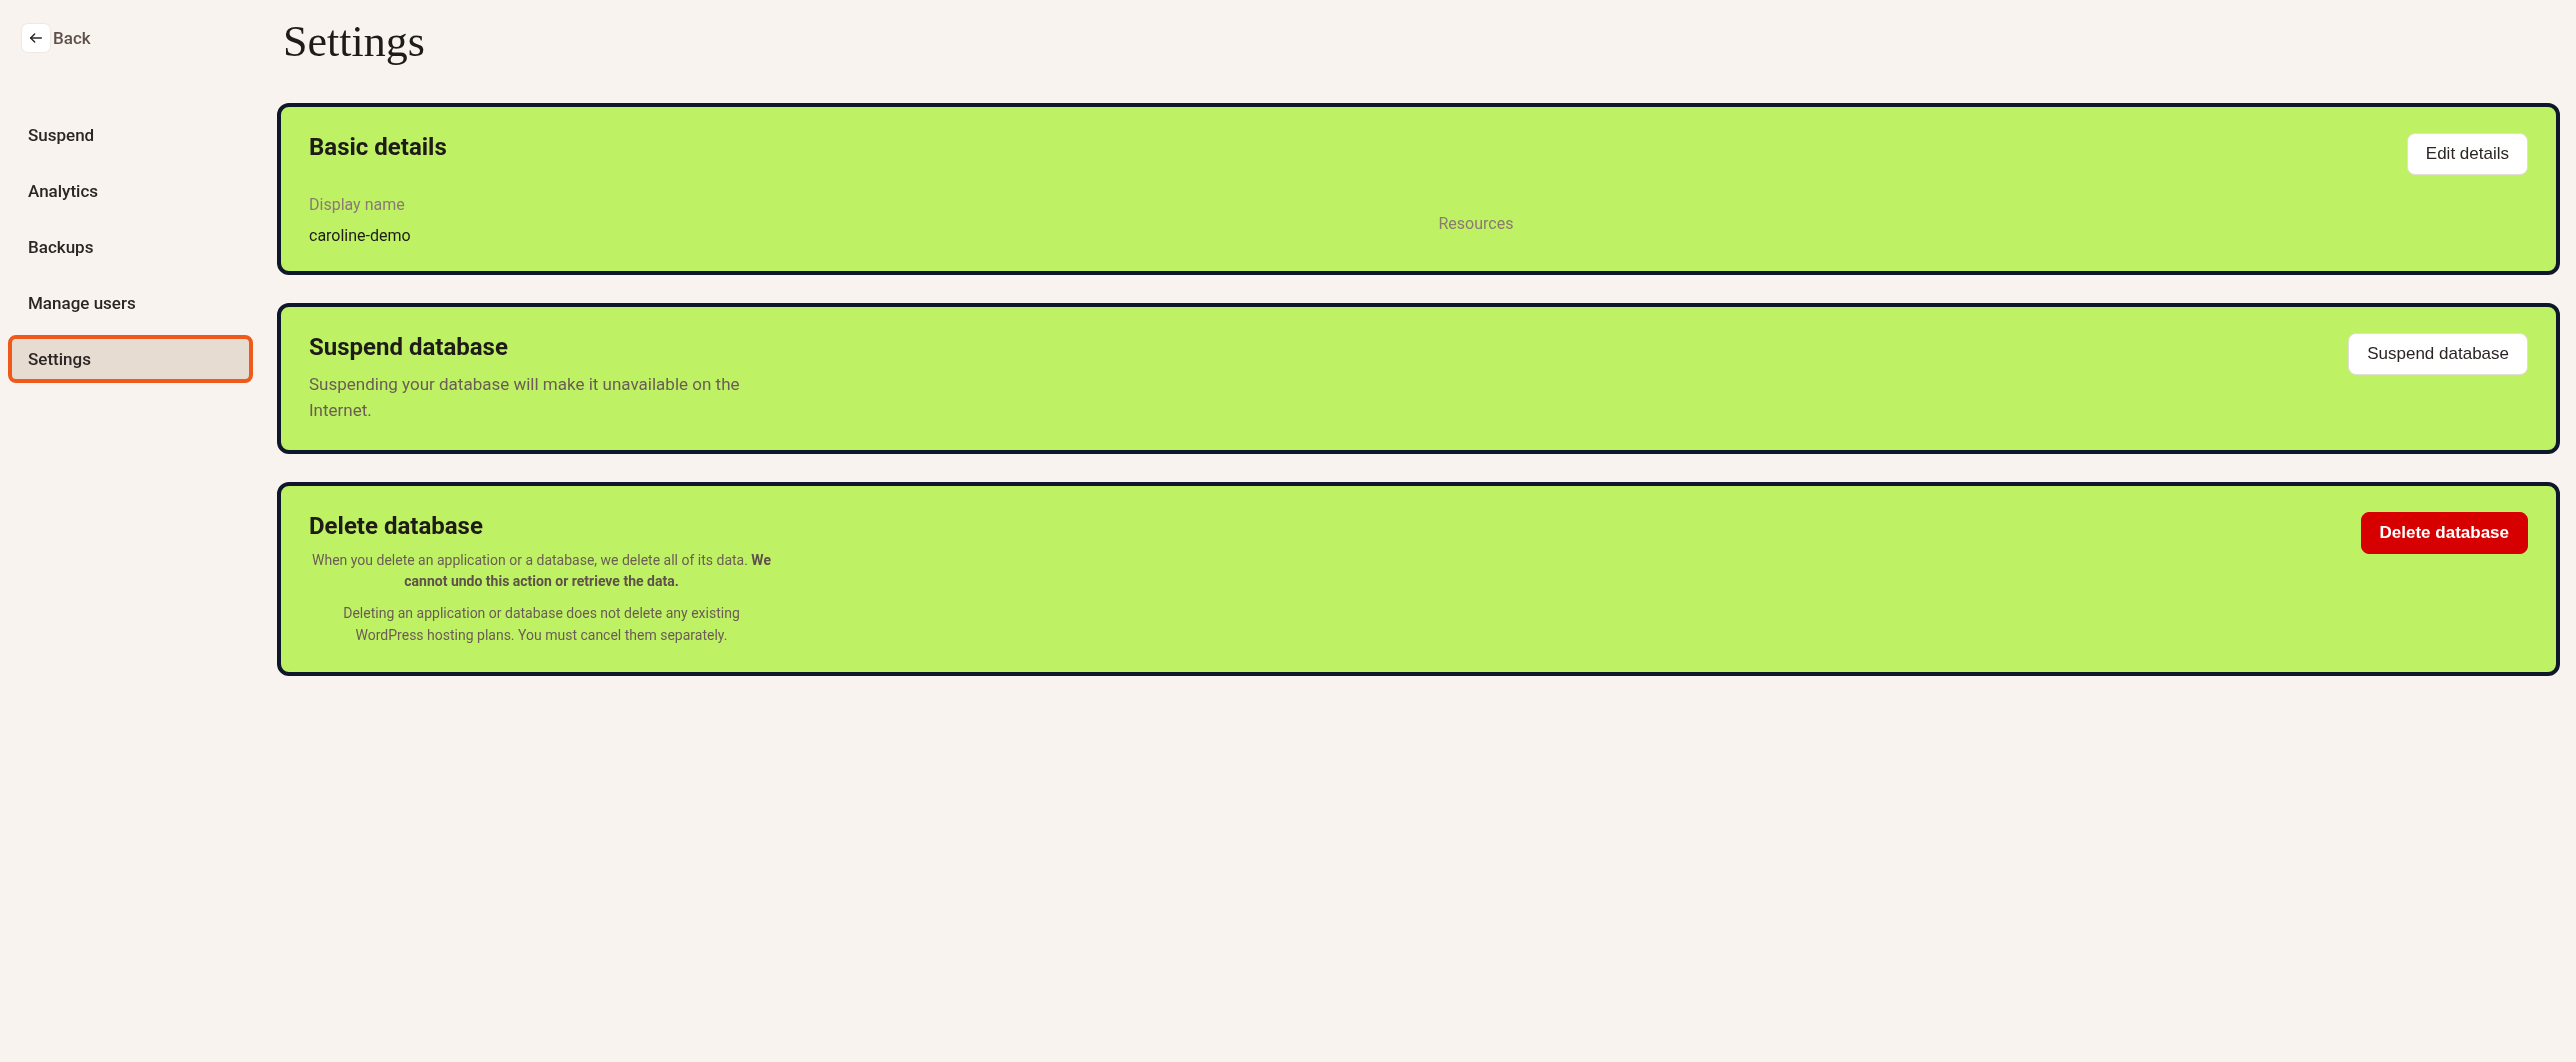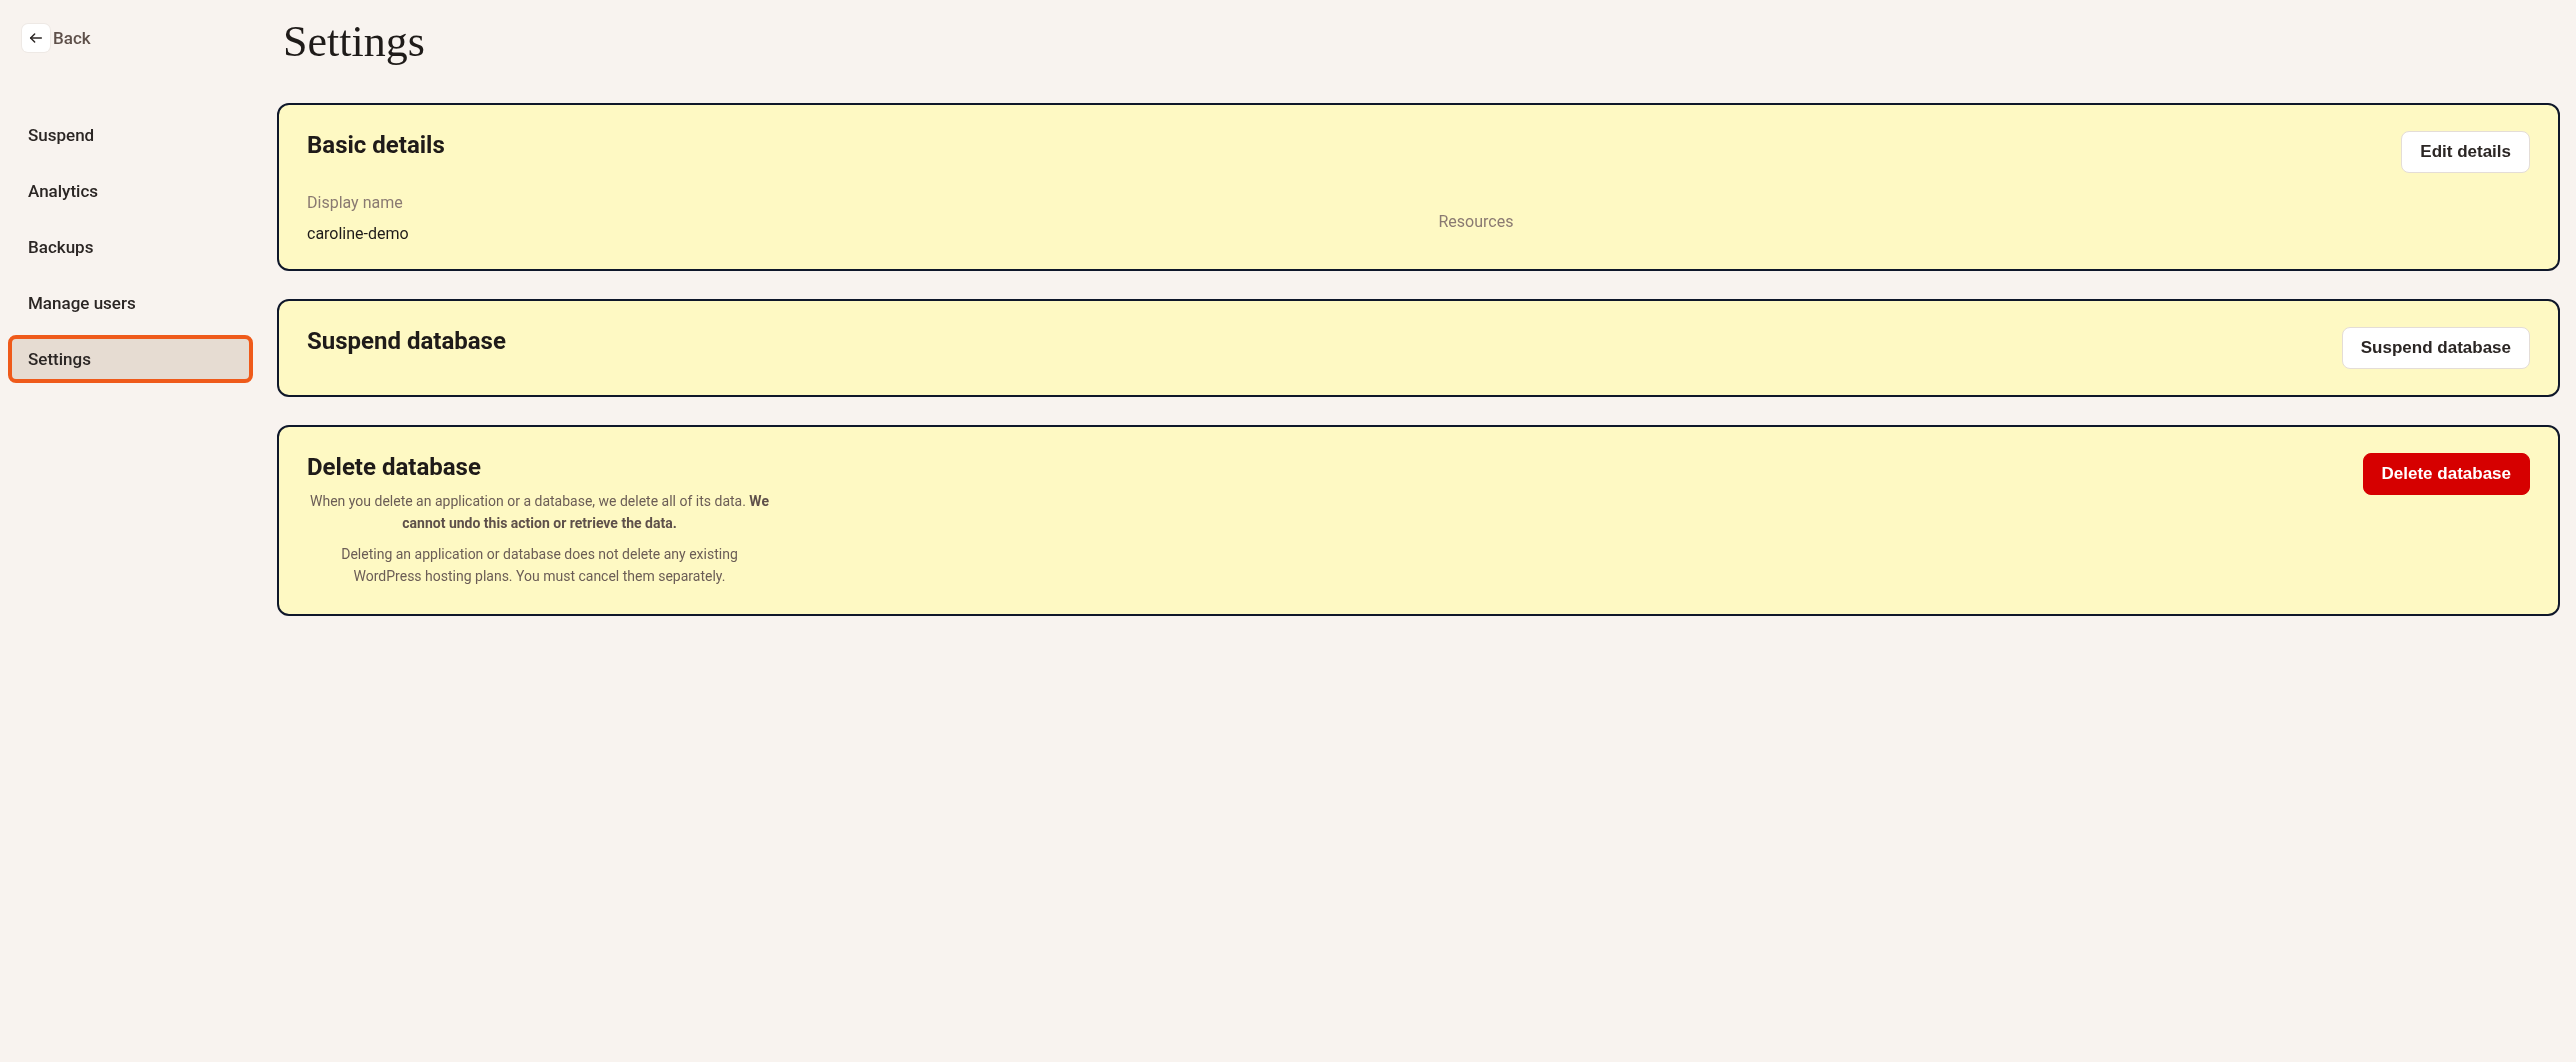--- a/index.html
+++ b/index.html
@@ -71,25 +71,25 @@
     }
     .page-title {
       font-family: Georgia, "Times New Roman", serif;
       font-size: 44px;
       font-weight: 500;
       color: #1f1b19;
       margin-bottom: 36px;
       margin-left: 6px;
     }
     .card {
-      background: #fef9c3;
+      background: #bef264;
       border-radius: 12px;
       padding: 26px 28px;
       margin-bottom: 28px;
-      border: 2px solid #0f172a;
+      border: 4px solid #0f172a;
     }
     .card-head {
       display: flex;
       align-items: flex-start;
       justify-content: space-between;
       gap: 16px;
     }
     .card-title {
       font-size: 24px;
       font-weight: 700;
@@ -101,21 +101,21 @@
       margin-top: 10px;
       max-width: 465px;
       line-height: 1.55;
     }
     .btn {
       background: #fff;
       border: 1px solid #e4ddd7;
       border-radius: 8px;
       padding: 10px 18px;
       font-size: 17px;
-      font-weight: 700;
+      font-weight: 400;
       color: #2b2624;
       cursor: pointer;
       white-space: nowrap;
     }
     .btn-danger {
       background: #d60000;
       border-color: #d60000;
       color: #fff;
       font-weight: 600;
     }
@@ -192,20 +192,21 @@
         <div class="detail-col">
           <div class="detail-label">Resources</div>
         </div>
       </div>
     </section>
 
     <section class="card">
       <div class="card-head">
         <div>
           <h2 class="card-title">Suspend database</h2>
+          <p class="card-subtext">Suspending your database will make it unavailable on the Internet.</p>
         </div>
         <button class="btn">Suspend database</button>
       </div>
     </section>
 
     <section class="card">
       <div class="card-head">
         <div>
           <h2 class="card-title">Delete database</h2>
           <div class="delete-text">

